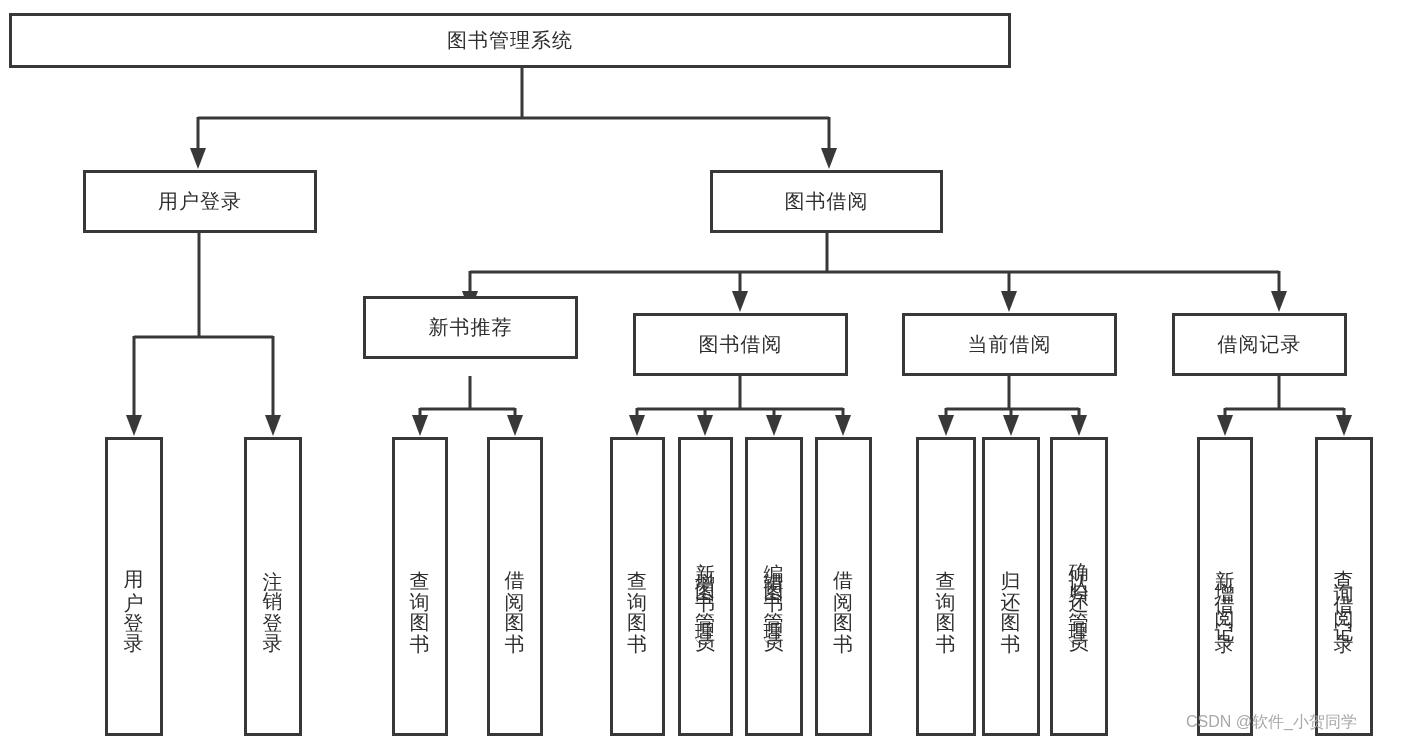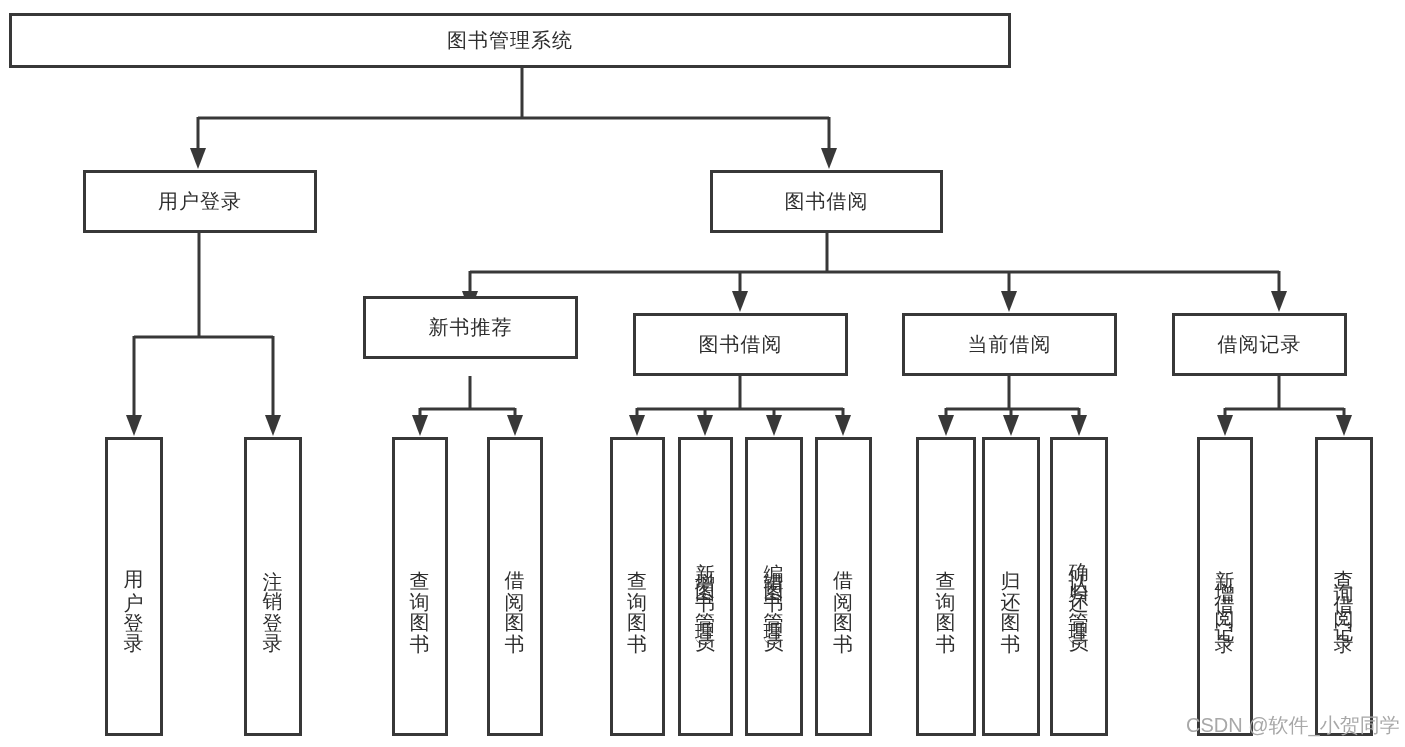--- a/index.html
+++ b/index.html
@@ -45,21 +45,21 @@
     color: #2e2e2e;
     white-space: nowrap;
   }
   .sp4 { letter-spacing: 21px; margin-bottom: -21px; }
   .sp6 { letter-spacing: 13px; margin-bottom: -13px; }
   .sp9 { letter-spacing: 10px; margin-bottom: -10px; }
   .watermark {
     position: absolute;
     left: 1186px;
     top: 712px;
-    font-size: 20px;
+    font-size: 16px;
     color: #a8a8a8;
     white-space: nowrap;
     z-index: 5;
   }
 </style>
 </head>
 <body>
 
 <div class="stage">
 

